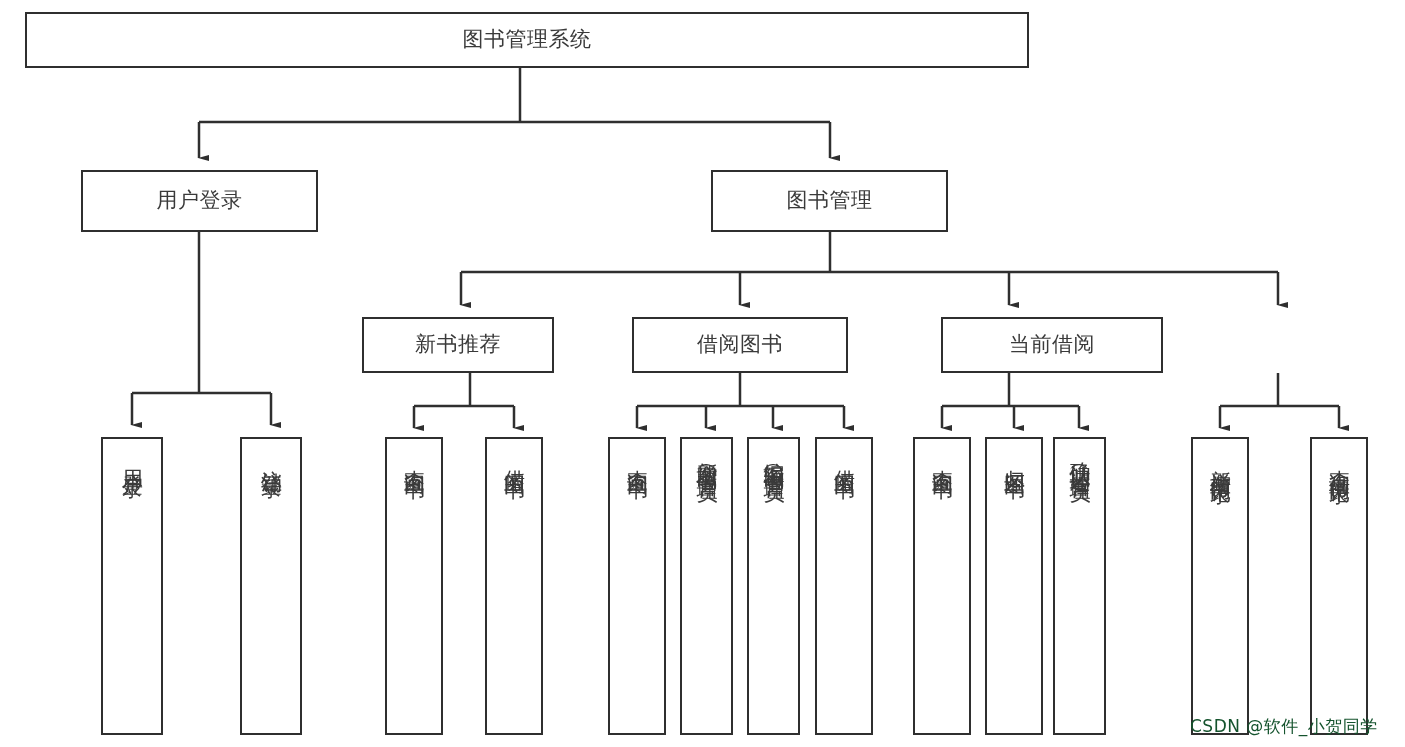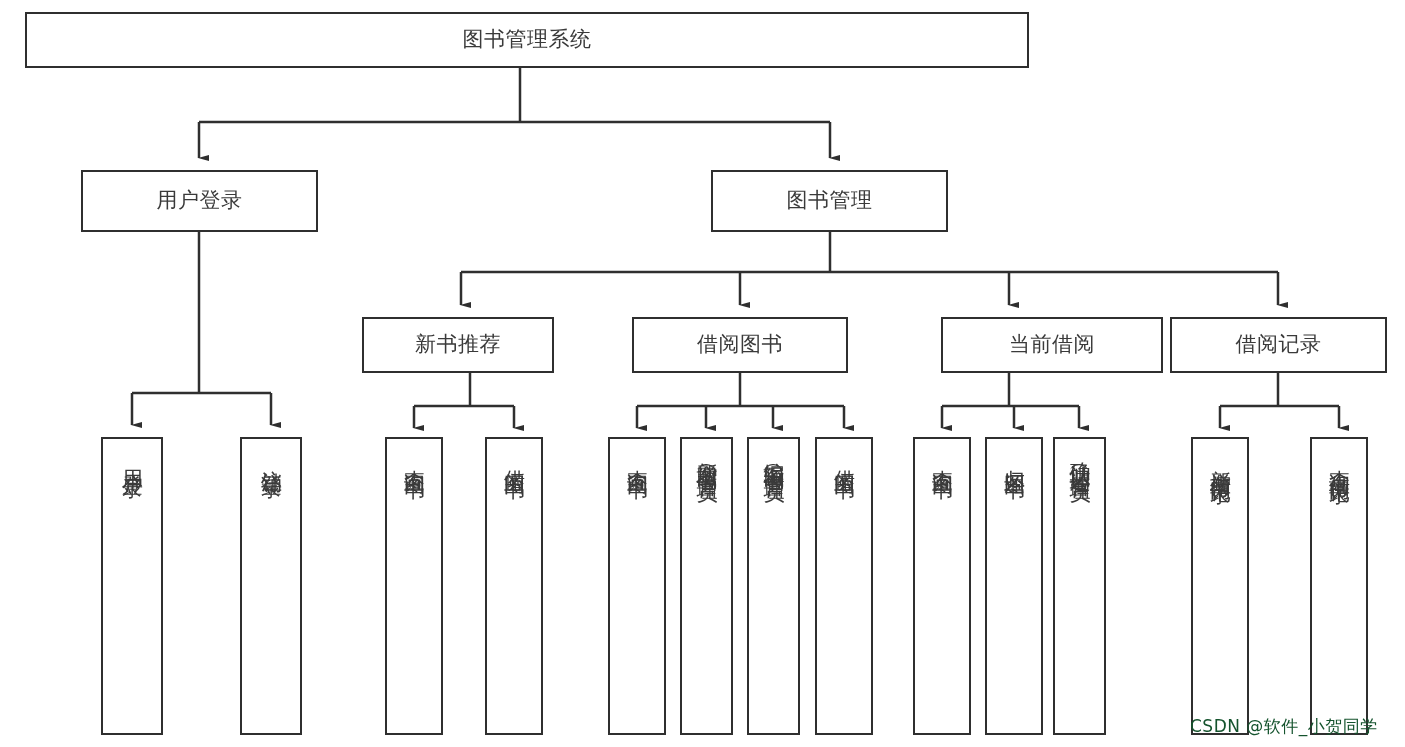--- a/index.html
+++ b/index.html
@@ -133,23 +133,20 @@
 
   <div class="node" style="left:362px; top:317px; width:192px; height:56px;">
     <span class="node-label">新书推荐</span>
   </div>
   <div class="node" style="left:632px; top:317px; width:216px; height:56px;">
     <span class="node-label">借阅图书</span>
   </div>
   <div class="node" style="left:901px; top:317px; width:222px; height:56px;margin-left:40px;">
     <span class="node-label">当前借阅</span>
   </div>
-  <div class="node" style="left:1170px; top:317px; width:217px; height:56px;">
-    <span class="node-label">借阅记录</span>
-  </div>
 
   <div class="node vertical" style="left:101px; top:437px; width:62px; height:298px;">
     <span class="node-label">用户登录</span>
   </div>
   <div class="node vertical" style="left:240px; top:437px; width:62px; height:298px;">
     <span class="node-label">注销登录</span>
   </div>
 
   <div class="node vertical" style="left:385px; top:437px; width:58px; height:298px;">
     <span class="node-label">查询图书</span>

